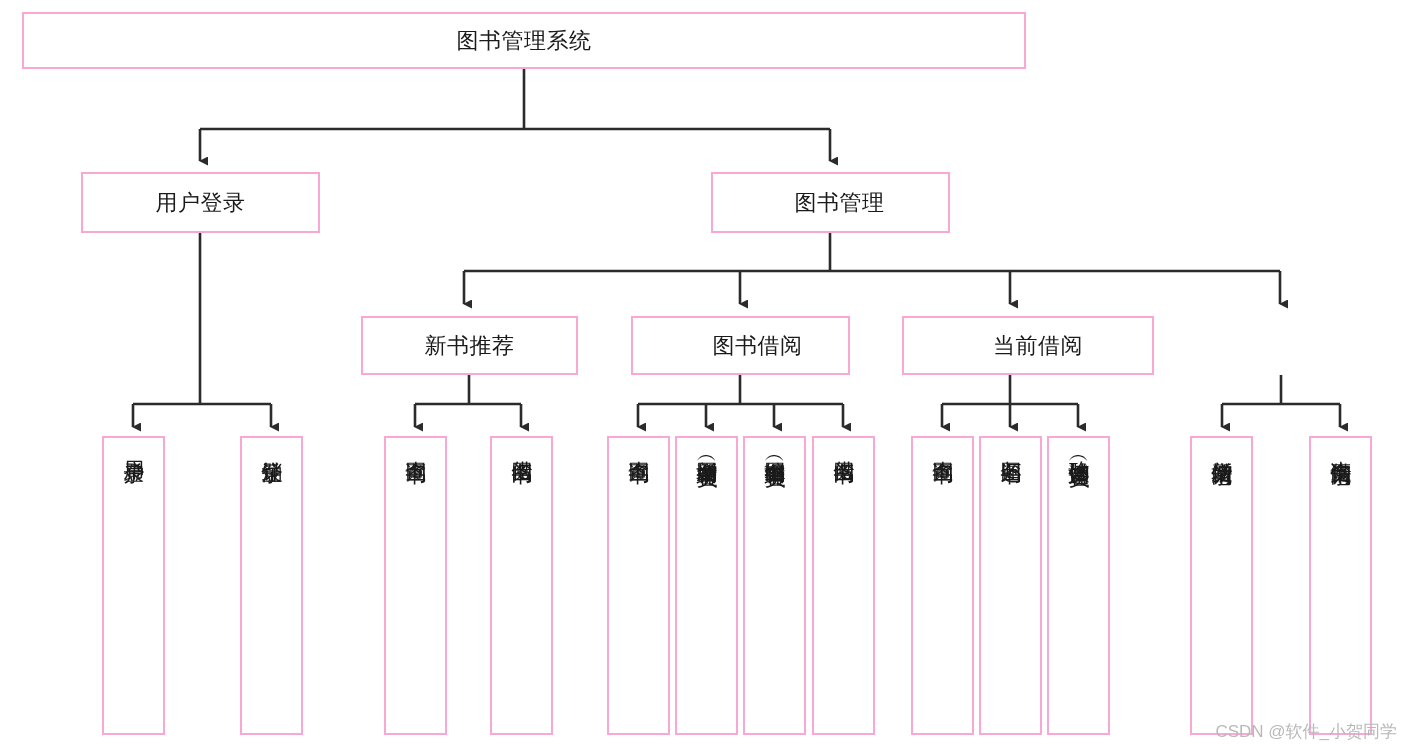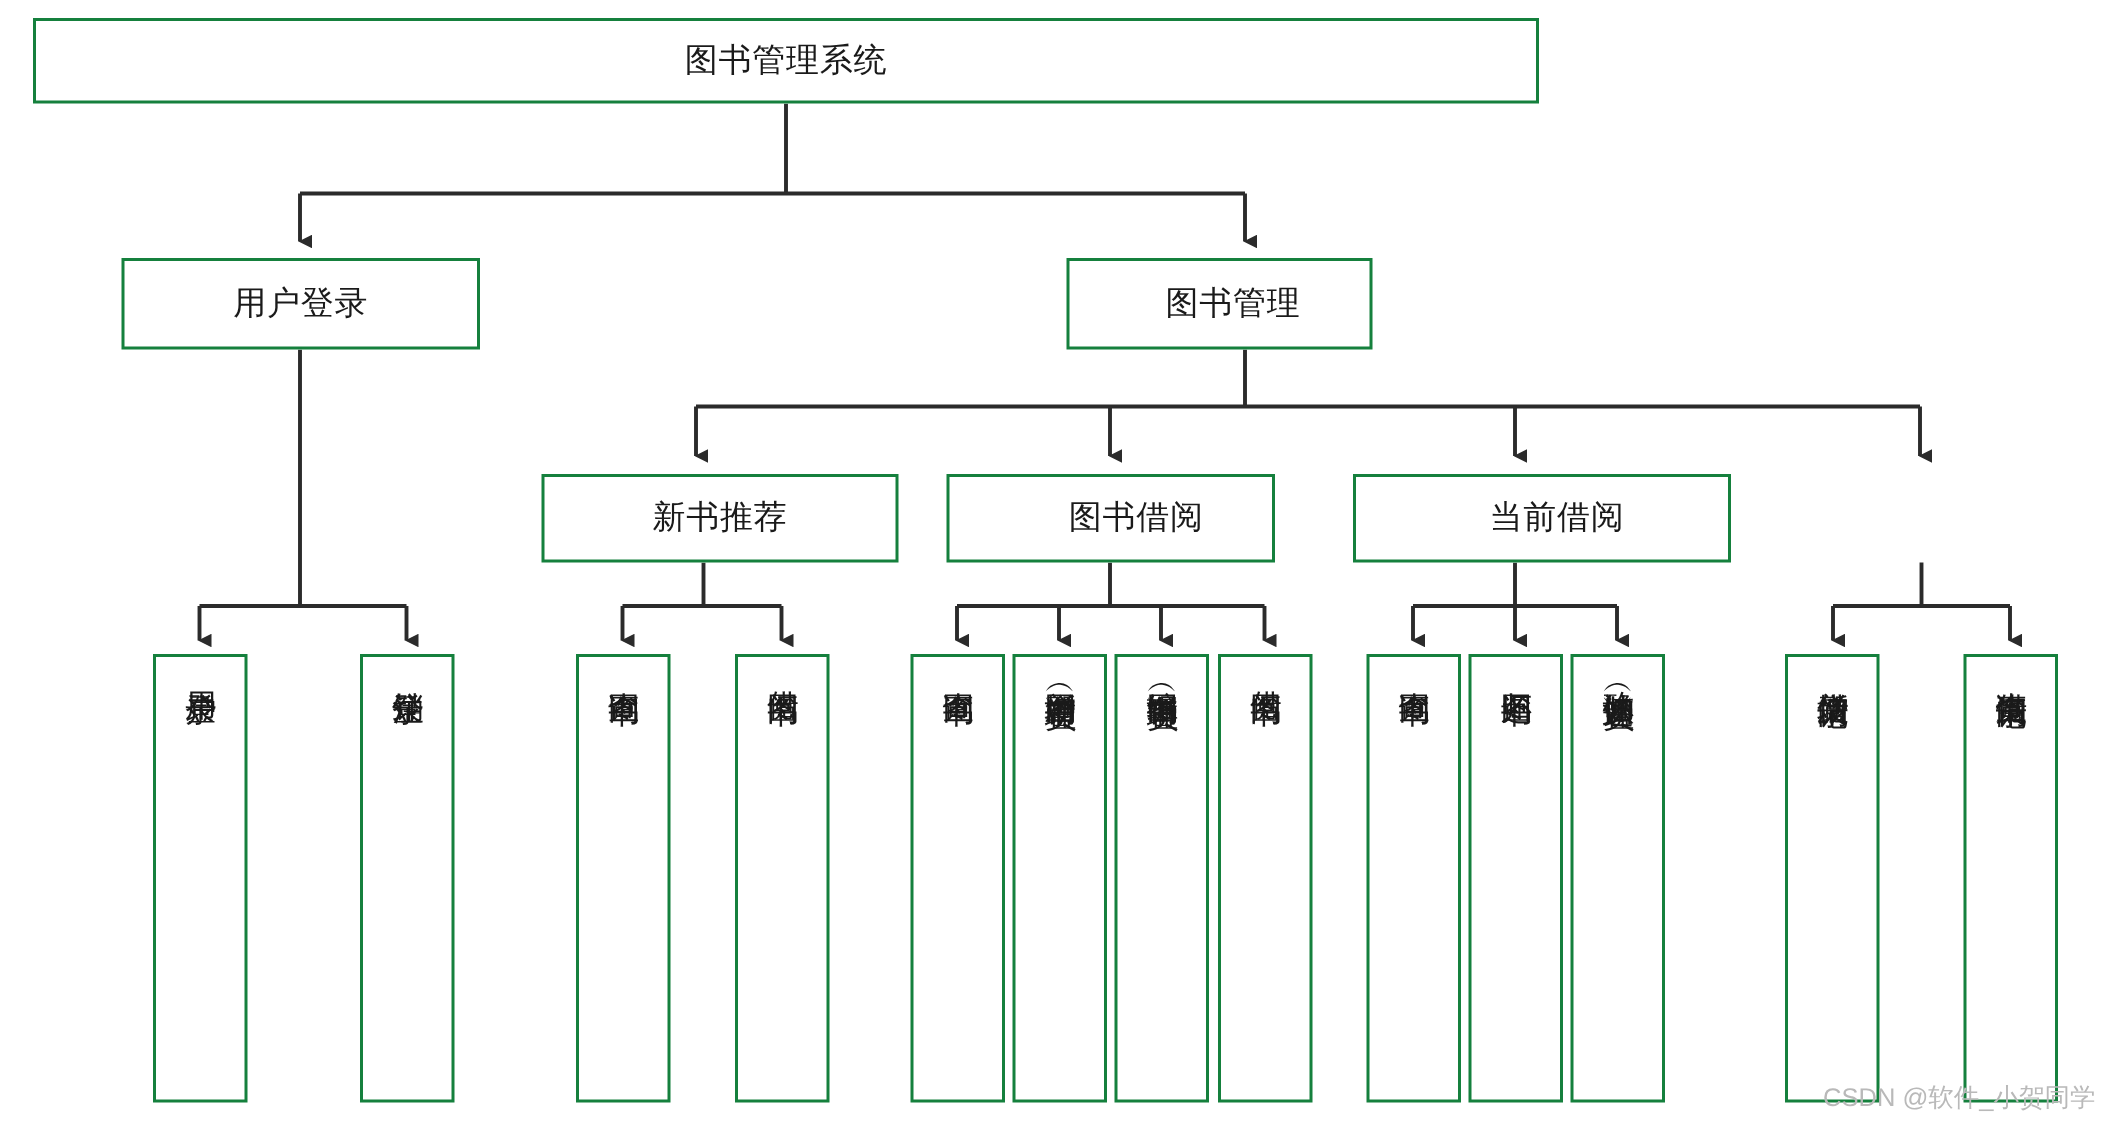--- a/index.html
+++ b/index.html
@@ -22,21 +22,21 @@
     position: absolute;
     left: 0;
     top: 0;
     width: 1405px;
     height: 747px;
   }
   .node {
     position: absolute;
     box-sizing: border-box;
     background: #ffffff;
-    border: 2px solid #15803d;
+    border: 2px solid #f9a8d4;
     display: flex;
     align-items: center;
     justify-content: center;
     color: #1a1a1a;
     z-index: 2;
   }
   .node-label {
     display: block;
     text-align: center;
     line-height: 1.08;
@@ -127,25 +127,25 @@
     </g>
   </svg>
 
   <div class="node h" style="left:22px; top:12px; width:1004px; height:57px;">
     <span class="node-label">图书管理系统</span>
   </div>
 
   <div class="node h" style="left:81px; top:172px; width:239px; height:61px;">
     <span class="node-label">用户登录</span>
   </div>
-  <div class="node h" style="left:711px; top:172px; width:204px; height:61px;padding-left:18px;">
+  <div class="node h" style="left:711px; top:172px; width:239px; height:61px;padding-left:18px;">
     <span class="node-label">图书管理</span>
   </div>
 
-  <div class="node h" style="left:361px; top:316px; width:238px; height:59px;">
+  <div class="node h" style="left:361px; top:316px; width:217px; height:59px;">
     <span class="node-label">新书推荐</span>
   </div>
   <div class="node h" style="left:631px; top:316px; width:219px; height:59px;padding-left:34px;">
     <span class="node-label">图书借阅</span>
   </div>
   <div class="node h" style="left:902px; top:316px; width:252px; height:59px;padding-left:20px;">
     <span class="node-label">当前借阅</span>
   </div>
 
   <div class="node v" style="left:102px; top:436px; width:63px; height:299px;">

